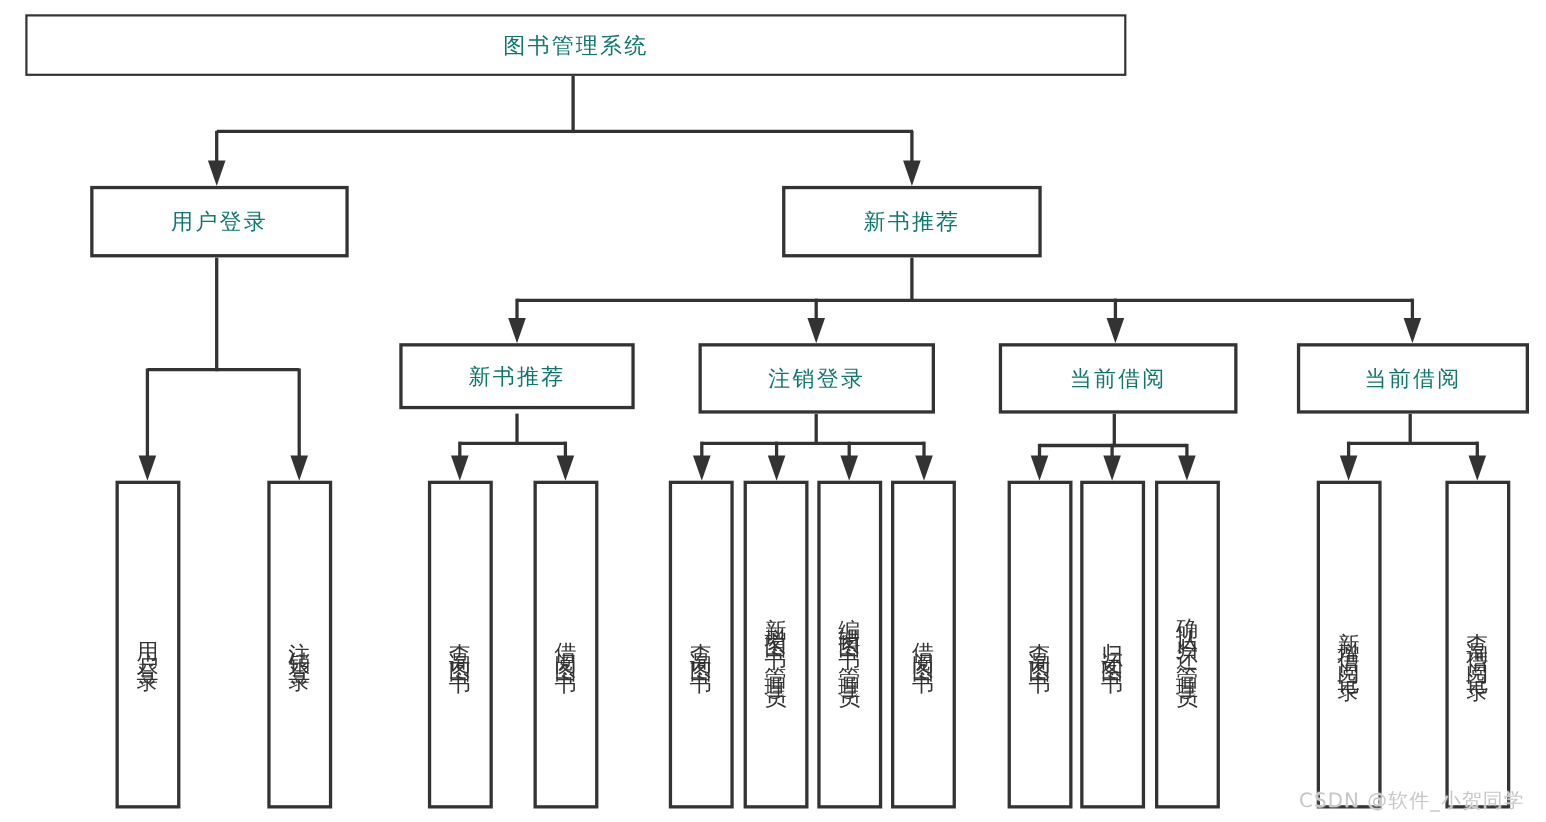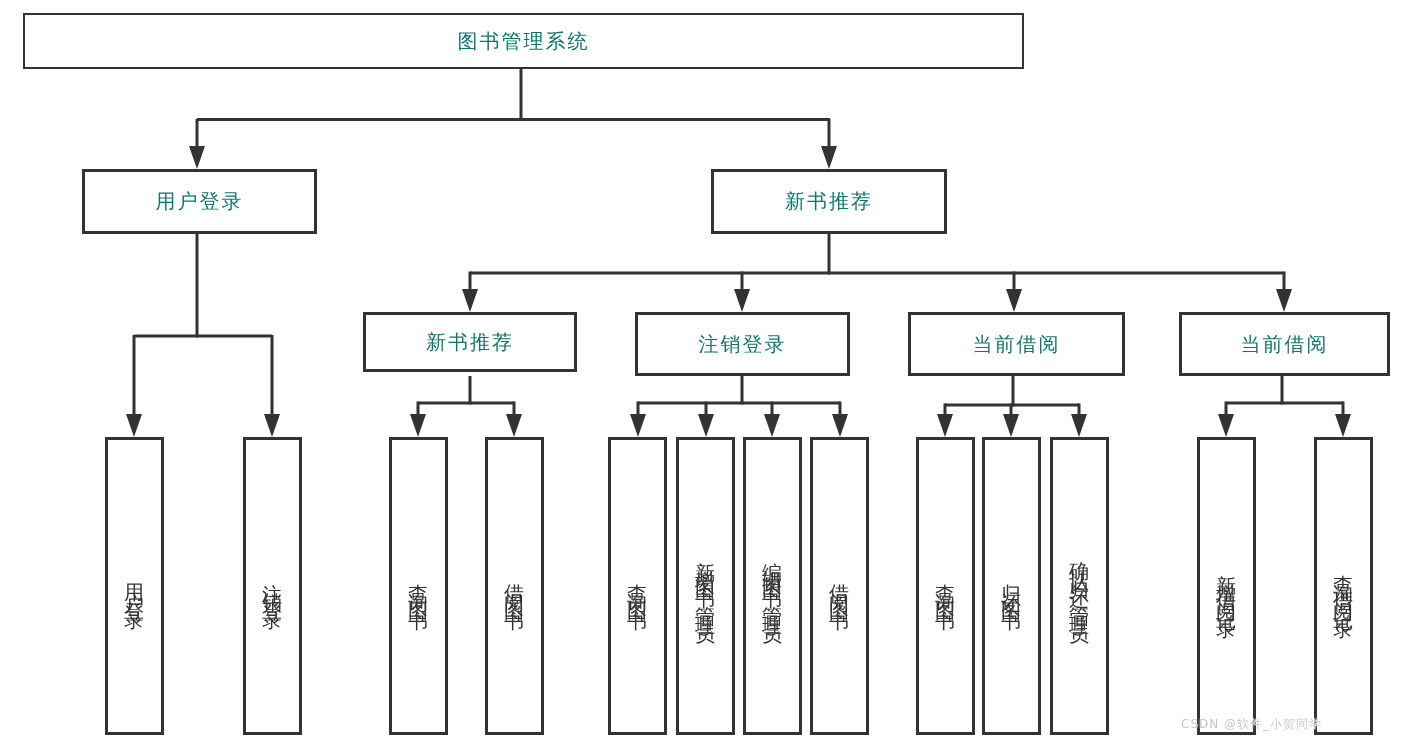--- a/index.html
+++ b/index.html
@@ -12,21 +12,21 @@
     position:absolute;box-sizing:border-box;background:#ffffff;
     border:3px solid #333333;display:flex;align-items:center;justify-content:center;
   }
   .box.root{border-width:2px;}
   .hlabel{font-size:20px;letter-spacing:2px;white-space:nowrap;color:#0f766e;}
   .vlabel{
     writing-mode:vertical-rl;text-orientation:mixed;
     font-size:20px;letter-spacing:9px;line-height:1;color:#333;white-space:nowrap;
   }
   .watermark{
-    position:absolute;left:1181px;top:716px;font-size:12px;letter-spacing:1px;
+    position:absolute;left:1181px;top:716px;font-size:18px;letter-spacing:1px;
     color:#c7c7c7;white-space:nowrap;text-shadow:0 0 2px #ffffff,0 0 1px #ffffff;z-index:5;
   }
 </style>
 </head>
 <body>
 
 <div class="canvas">
 
   <svg class="connectors" width="1405" height="747" viewBox="0 0 1405 747">
     <g stroke="#333333" stroke-width="3" fill="none">

